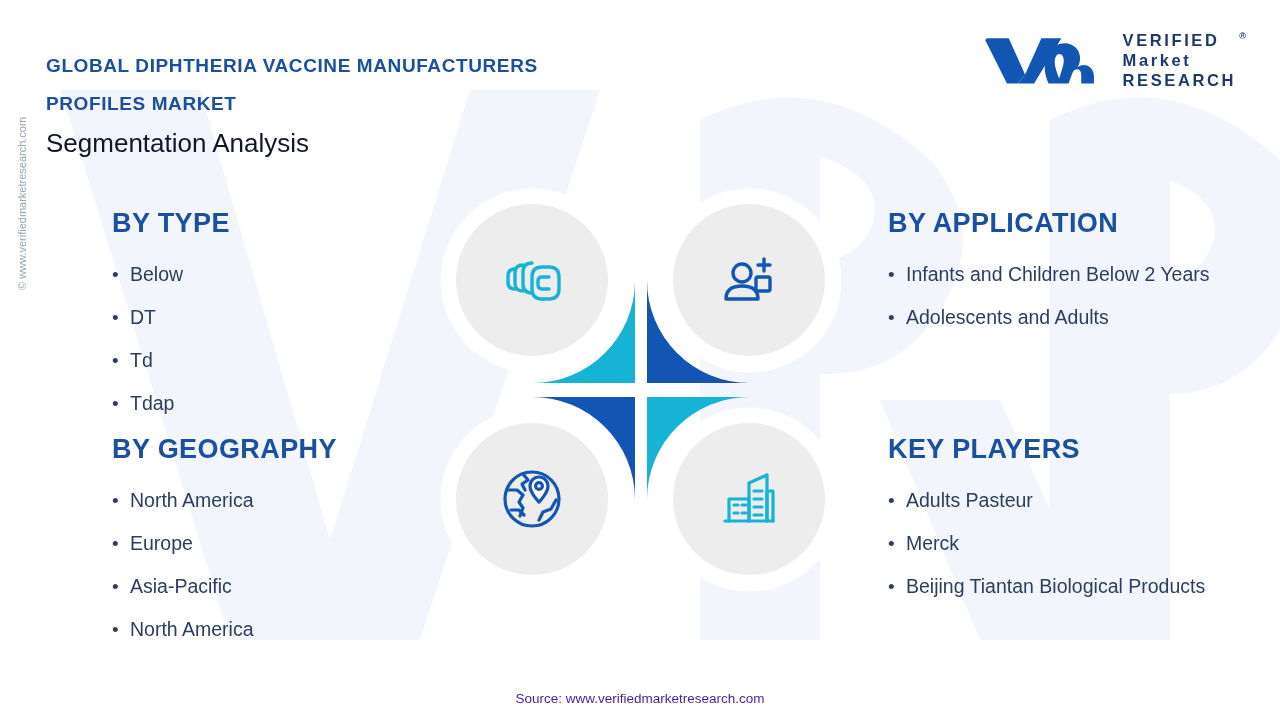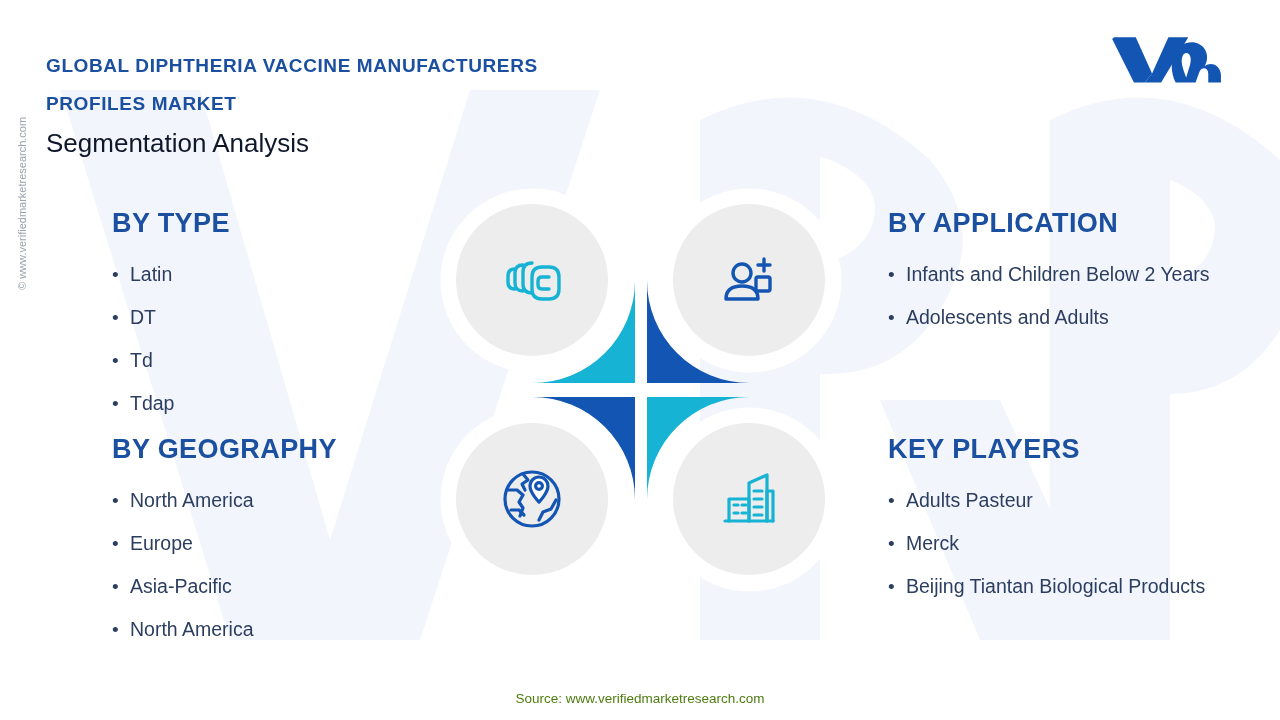--- a/index.html
+++ b/index.html
@@ -153,21 +153,21 @@
   .c-app  { left: 888px; top: 208px; }
   .c-key  { left: 888px; top: 434px; }
 
   
   .source {
     position: absolute;
     left: 0; right: 0;
     bottom: 14px;
     text-align: center;
     font-size: 13.5px;
-    color: #4d7c0f;
+    color: #4c1d95;
     z-index: 3;
   }
 </style>
 </head>
 <body>
 
 <div id="page">
 
   <svg class="bg-watermark" viewBox="0 0 1280 720" aria-hidden="true">
     <g fill="#f2f5fb">
@@ -188,20 +188,26 @@
     </div>
     <div class="title-sub">Segmentation Analysis</div>
   </div>
 
   <div class="logo">
     <svg class="logo-mark" viewBox="0 0 140 64" aria-hidden="true">
       <path d="M6 8 L30 8 L48 48 L40 58 L28 58 L4 10 Z" fill="#1355b3"></path>
       <path d="M40 58 L48 48 L66 8 L88 8 L58 58 Z" fill="#1355b3"></path>
       <path d="M74 58 C62 32 78 10 96 14 C108 17 112 30 106 40 C114 34 124 40 124 50 L124 58 L110 58 L110 48 C110 41 102 40 100 47 L96 58 L84 58 L90 38 C93 27 86 22 82 28 C78 35 84 48 88 58 Z" fill="#1355b3"></path>
     </svg>
+    <div class="logo-text">
+      <div>VERIFIED</div>
+      <div>Market</div>
+      <div>RESEARCH</div>
+      <span class="reg">®</span>
+    </div>
   </div>
 
   <div class="side-url">© www.verifiedmarketresearch.com</div>
 
   <div class="petals">
 
     <div class="petal p-tl">
       <svg class="ring" viewBox="0 0 205 205" aria-hidden="true">
         <path d="M102.5 0 A102.5 102.5 0 1 0 205 102.5 L205 205 L102.5 205 A102.5 102.5 0 0 1 102.5 0 Z" fill="#16b3d4"></path>
         <circle cx="102.5" cy="102.5" r="92" fill="#ffffff"></circle>
@@ -275,21 +281,21 @@
       </div>
     </div>
 
   </div>
 
   <div class="col c-type">
     <div class="col-head">BY TYPE</div>
     <ul class="bullets">
       <li>
           <span class="dot">•</span>
-          <span class="txt">Latin</span>
+          <span class="txt">Below</span>
         </li>
       <li>
           <span class="dot">•</span>
           <span class="txt">DT</span>
         </li>
       <li>
           <span class="dot">•</span>
           <span class="txt">Td</span>
         </li>
       <li>

